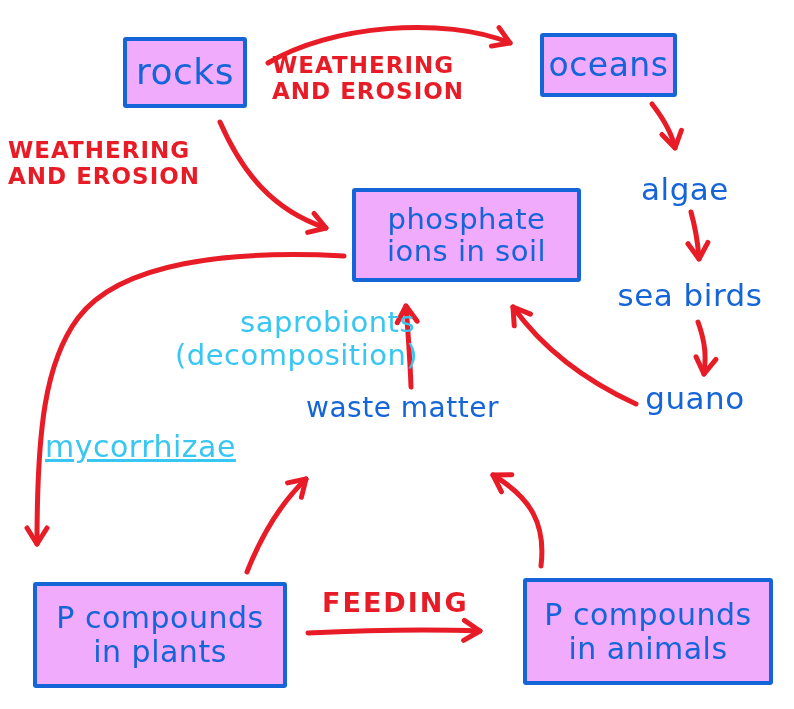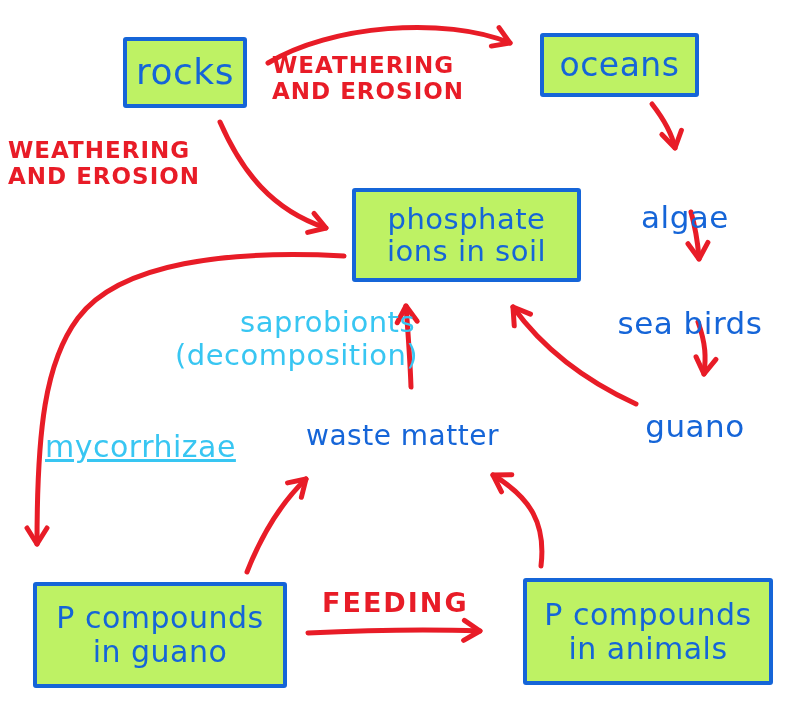--- a/index.html
+++ b/index.html
@@ -20,37 +20,36 @@
   .arrows path{stroke:var(--red);stroke-width:5;fill:none;stroke-linecap:round;}
 
   .node{
     position:absolute;
     border:4px solid var(--blue);
     border-radius:3px;
     color:var(--blue);
     display:flex;flex-direction:column;
     align-items:center;justify-content:center;
     text-align:center;
-    background:#bef264;
+    background:#f0abfc;
     line-height:1.12;
     letter-spacing:0.5px;
   }
   .node-rocks{left:123px;top:37px;width:124px;height:71px;font-size:36px;}
-  .node-oceans{left:540px;top:33px;width:159px;height:64px;font-size:33px;}
+  .node-oceans{left:540px;top:33px;width:137px;height:64px;font-size:33px;}
   .node-phosphate{left:352px;top:188px;width:229px;height:94px;font-size:29px;}
   .node-plants{left:33px;top:582px;width:254px;height:106px;font-size:30px;}
   .node-animals{left:523px;top:578px;width:250px;height:107px;font-size:30px;}
 
   .term{
     position:absolute;
     color:var(--blue);
     text-align:center;
     line-height:1.12;
     letter-spacing:0.5px;
-    margin-top:28px;
   }
   .term-algae{left:615px;top:172px;width:140px;font-size:31px;}
   .term-seabirds{left:605px;top:278px;width:170px;font-size:31px;}
   .term-guano{left:625px;top:381px;width:140px;font-size:31px;}
   .term-deadwaste{left:290px;top:392px;width:225px;font-size:28px;}
 
   .plabel{
     position:absolute;
     color:var(--red);
     font-weight:bold;
@@ -104,21 +103,21 @@
     <div>oceans</div>
   </div>
 
   <div class="node node-phosphate">
     <div>phosphate</div>
     <div>ions in soil</div>
   </div>
 
   <div class="node node-plants">
     <div>P compounds</div>
-    <div>in guano</div>
+    <div>in plants</div>
   </div>
 
   <div class="node node-animals">
     <div>P compounds</div>
     <div>in animals</div>
   </div>
 
   <div class="term term-algae">algae</div>
   <div class="term term-seabirds">sea birds</div>
   <div class="term term-guano">guano</div>

